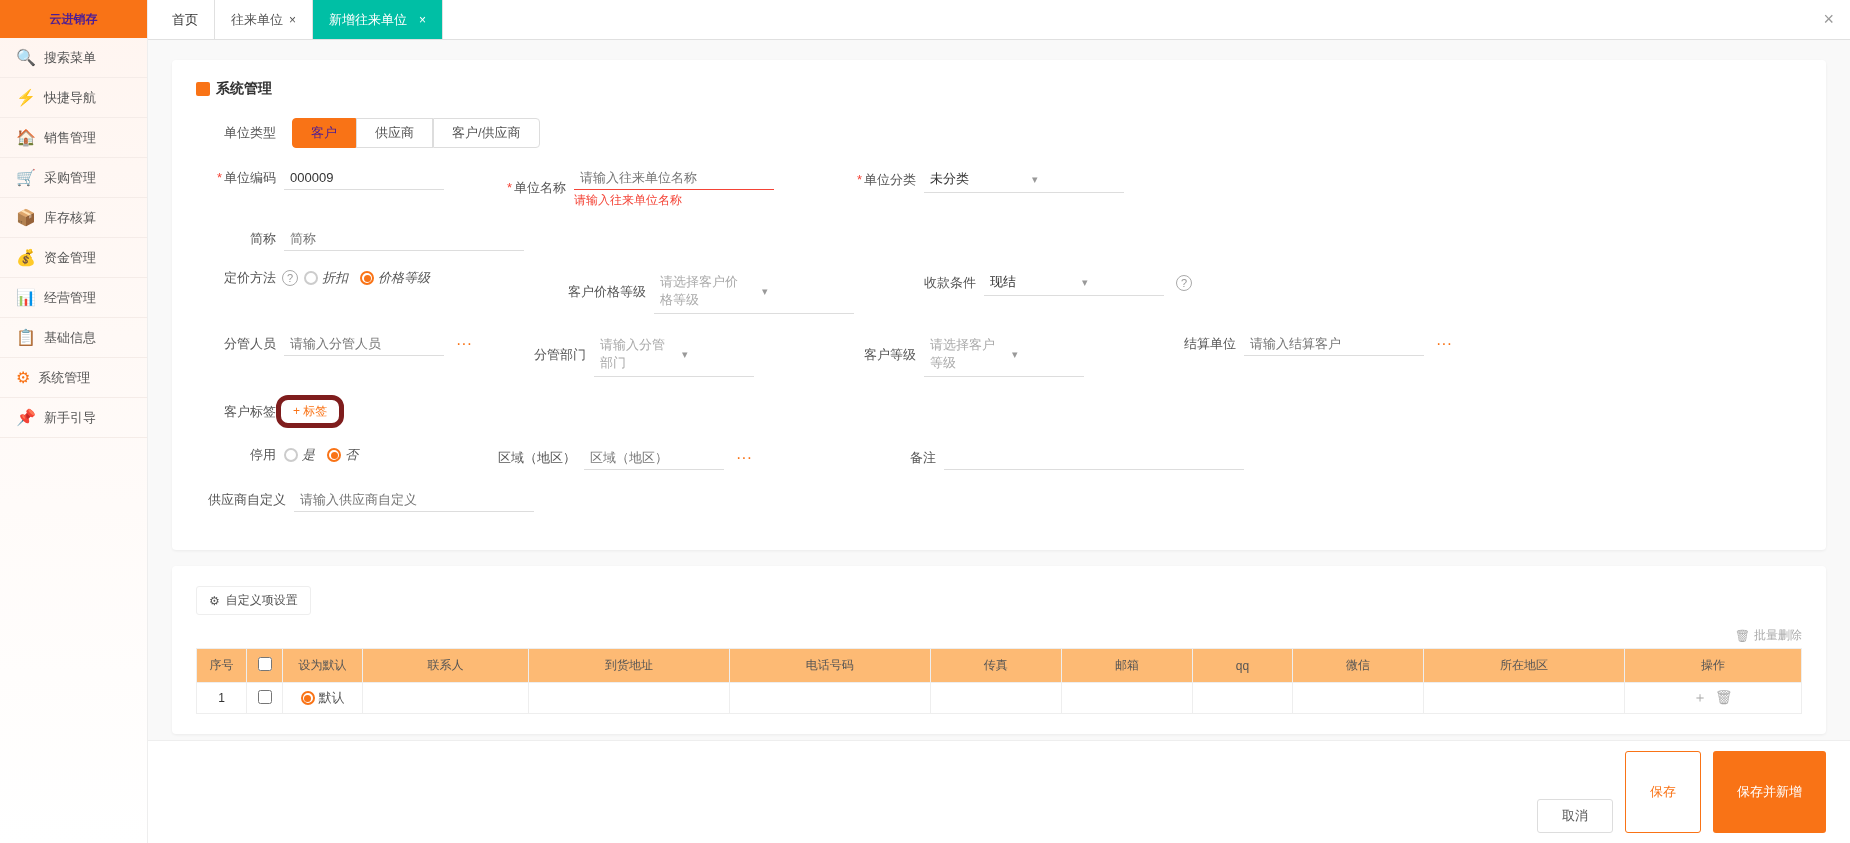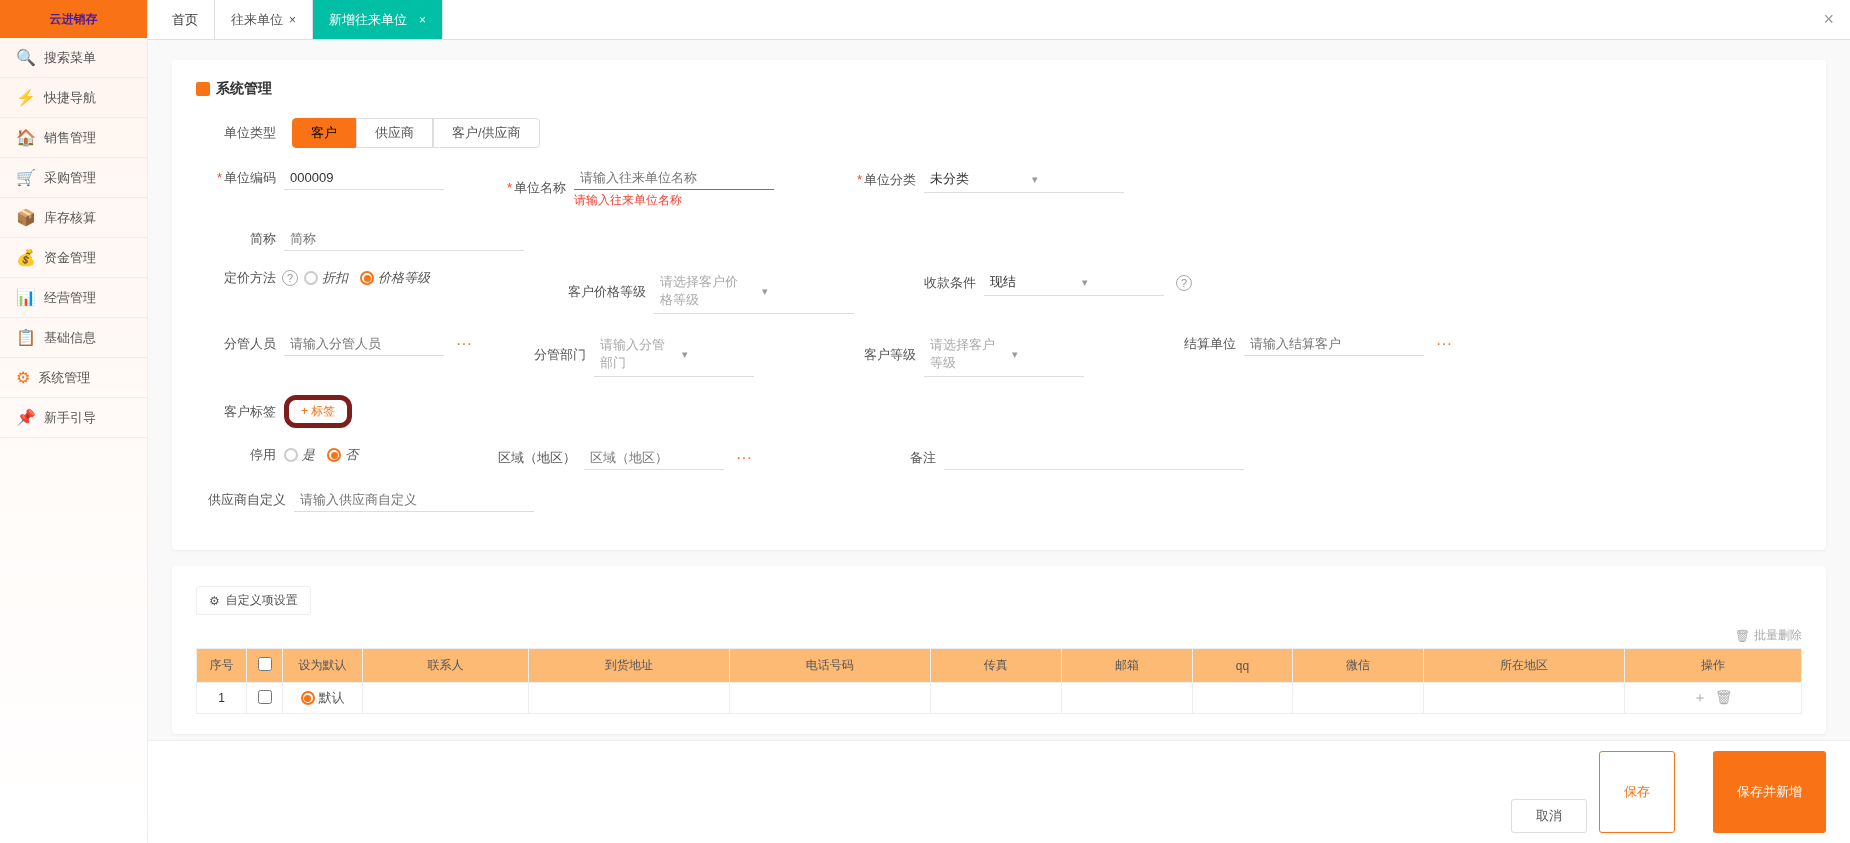--- a/index.html
+++ b/index.html
@@ -179,21 +179,21 @@
       border: 1px solid #ddd;
       background: white;
       cursor: pointer;
       font-size: 13px;
       color: #555;
     }
     .unit-btn:first-child { border-radius: 4px 0 0 4px; }
     .unit-btn:last-child { border-radius: 0 4px 4px 0; }
     .unit-btn.active {
       background: #f97316;
-      color: #000000;
+      color: #4c1d95;
       border-color: #f97316;
     }
 
     
     .radio-group { display: flex; align-items: center; gap: 12px; font-style: italic; }
     .radio-item { display: flex; align-items: center; gap: 4px; cursor: pointer; font-size: 13px; color: #555; }
     .radio-circle {
       width: 14px;
       height: 14px;
       border-radius: 50%;
@@ -313,21 +313,20 @@
       font-size: 13px;
     }
     .btn-save-new {
       padding: 7px 24px;
       border: none;
       background: #f97316;
       color: white;
       cursor: pointer;
       border-radius: 3px;
       font-size: 13px;
-      margin-left: 26px;
     }
 
     
     .custom-settings-btn {
       display: inline-flex;
       align-items: center;
       gap: 6px;
       border: 1px solid #eee;
       background: white;
       color: #555;
@@ -522,21 +521,21 @@
           </div>
         </div>
         <div class="form-group" style="flex:1;">
           <span class="form-label">结算单位</span>
           <input class="form-input" type="text" style="max-width: 180px;" placeholder="请输入结算客户">
           <span class="dots-btn">···</span>
         </div>
       </div>
 
       <div class="form-row">
-        <div class="form-group" style="flex:0 0 auto; gap:8px;">
+        <div class="form-group" style="flex:0 0 auto; gap:0;">
           <span class="form-label">客户标签</span>
           <div class="tag-btn">
             <span>+ 标签</span>
           </div>
         </div>
       </div>
 
       <div class="form-row">
         <div class="form-group" style="flex:1; max-width:300px;">
           <span class="form-label">停用</span>

